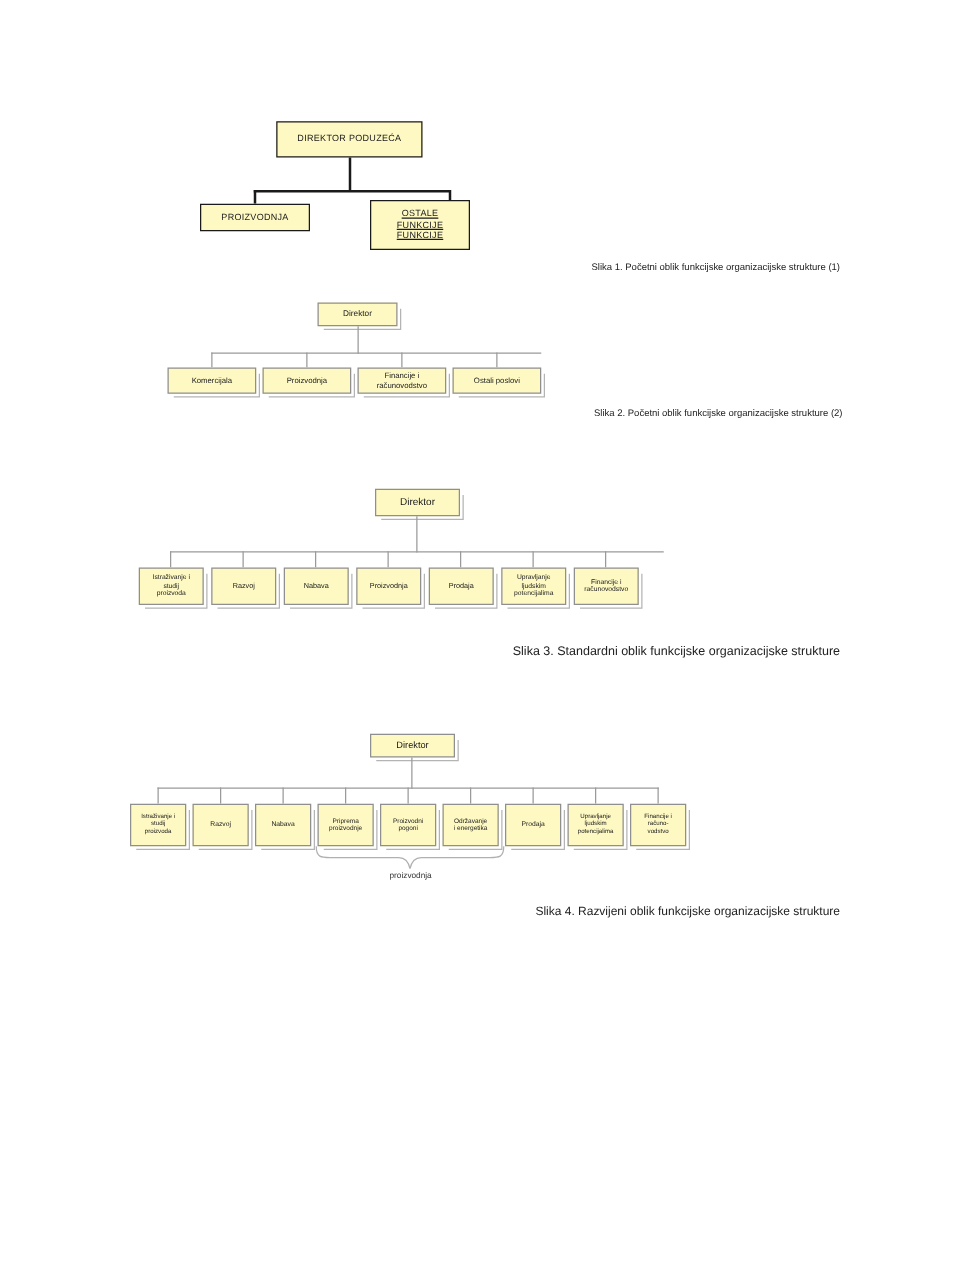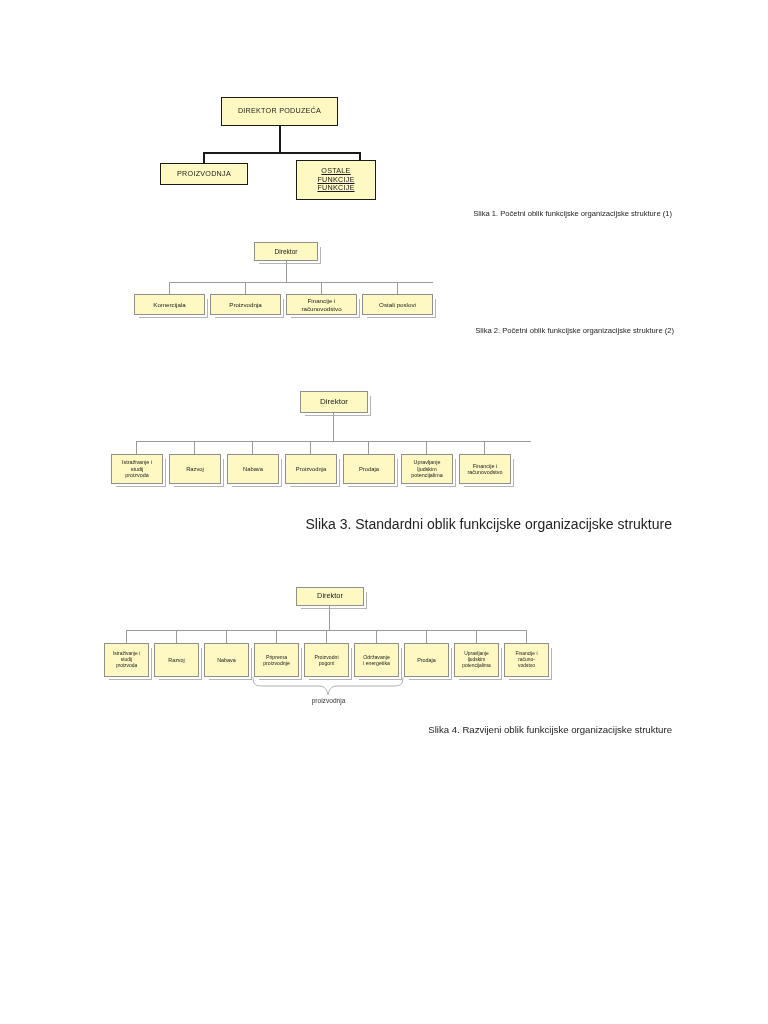--- a/index.html
+++ b/index.html
@@ -189,21 +189,21 @@
       <div class="node" style="left:305px; top:68px; width:52px; height:30px; font-size:5.4px; flex-direction:column;">
         <span>Upravljanje</span>
         <span>ljudskim</span>
         <span>potencijalima</span>
       </div>
       <div class="node" style="left:363px; top:68px; width:52px; height:30px; font-size:5.4px; flex-direction:column;">
         <span>Financije i</span>
         <span>računovodstvo</span>
       </div>
 
-      <div class="caption" style="top:130px; font-size:14px;">Slika 3. Standardni oblik funkcijske organizacijske strukture</div>
+      <div class="caption" style="top:130px; font-size:10px;">Slika 3. Standardni oblik funkcijske organizacijske strukture</div>
     </div>
   </div>
 
   <div class="figure style-soft" style="left:96px; top:582px; width:576px; height:160px;">
     <div class="canvas">
 
       <div class="node" style="left:200px; top:5px; width:68px; height:19px; font-size:7.4px;">
         <span>Direktor</span>
       </div>
 

